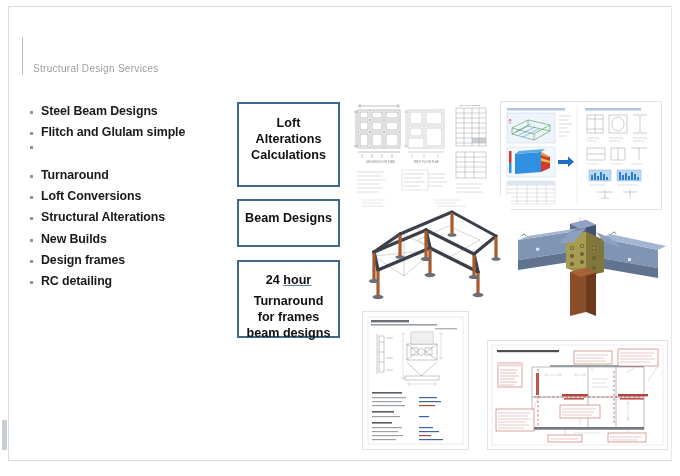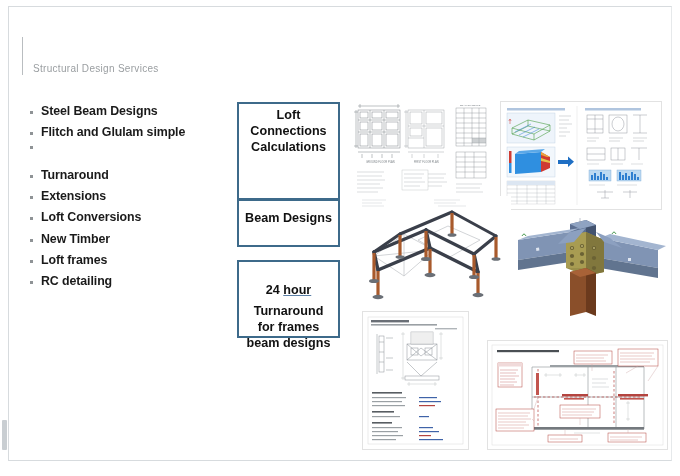--- a/index.html
+++ b/index.html
@@ -107,33 +107,33 @@
     position: absolute;
     border: 2px solid #3d6a8a;
     background: #ffffff;
     box-sizing: border-box;
     text-align: center;
     font-weight: bold;
     color: #111111;
     line-height: 1.28;
   }
   #callout-loft {
-    left: 237px; top: 102px; width: 103px; height: 98px;
+    left: 237px; top: 102px; width: 103px; height: 85px;
     font-size: 12.6px;
-    padding-top: 3px;
+    padding-top: 11px;
   }
   #callout-beam {
     left: 237px; top: 199px; width: 103px; height: 48px;
     font-size: 12.6px;
     padding-top: 9px;
   }
   #callout-turn {
     left: 237px; top: 260px; width: 103px; height: 78px;
     font-size: 12.6px;
-    padding-top: 20px;
+    padding-top: 10px;
   }
   .callout .lead {
     display: block;
     margin-bottom: 5px;
   }
   .callout .lead u {
     text-decoration: underline;
     text-decoration-color: #5b7fa6;
   }
 
@@ -192,43 +192,43 @@
     </div>
     <div class="service-item">
       <span class="bullet"></span>
     </div>
     <div class="service-item">
       <span class="bullet"></span>
       <span class="service-label">Turnaround</span>
     </div>
     <div class="service-item">
       <span class="bullet"></span>
-      <span class="service-label">Extensions</span>
-    </div>
-    <div class="service-item">
-      <span class="bullet"></span>
       <span class="service-label">Loft Conversions</span>
     </div>
     <div class="service-item">
       <span class="bullet"></span>
-      <span class="service-label">New Timber</span>
-    </div>
-    <div class="service-item">
-      <span class="bullet"></span>
-      <span class="service-label">Loft frames</span>
+      <span class="service-label">Structural Alterations</span>
+    </div>
+    <div class="service-item">
+      <span class="bullet"></span>
+      <span class="service-label">New Builds</span>
+    </div>
+    <div class="service-item">
+      <span class="bullet"></span>
+      <span class="service-label">Design frames</span>
     </div>
     <div class="service-item">
       <span class="bullet"></span>
       <span class="service-label">RC detailing</span>
     </div>
   </div>
 
   <div class="callout" id="callout-loft">
     <span>Loft</span><br>
-    <span>Connections</span><br>
+    <span>Alterations</span><br>
     <span>Calculations</span>
   </div>
 
   <div class="callout" id="callout-beam">
     <span>Beam Designs</span>
   </div>
 
   <div class="callout" id="callout-turn">
     <span class="lead"><span>24 </span><u>hour</u></span>
     <span>Turnaround</span><br>

